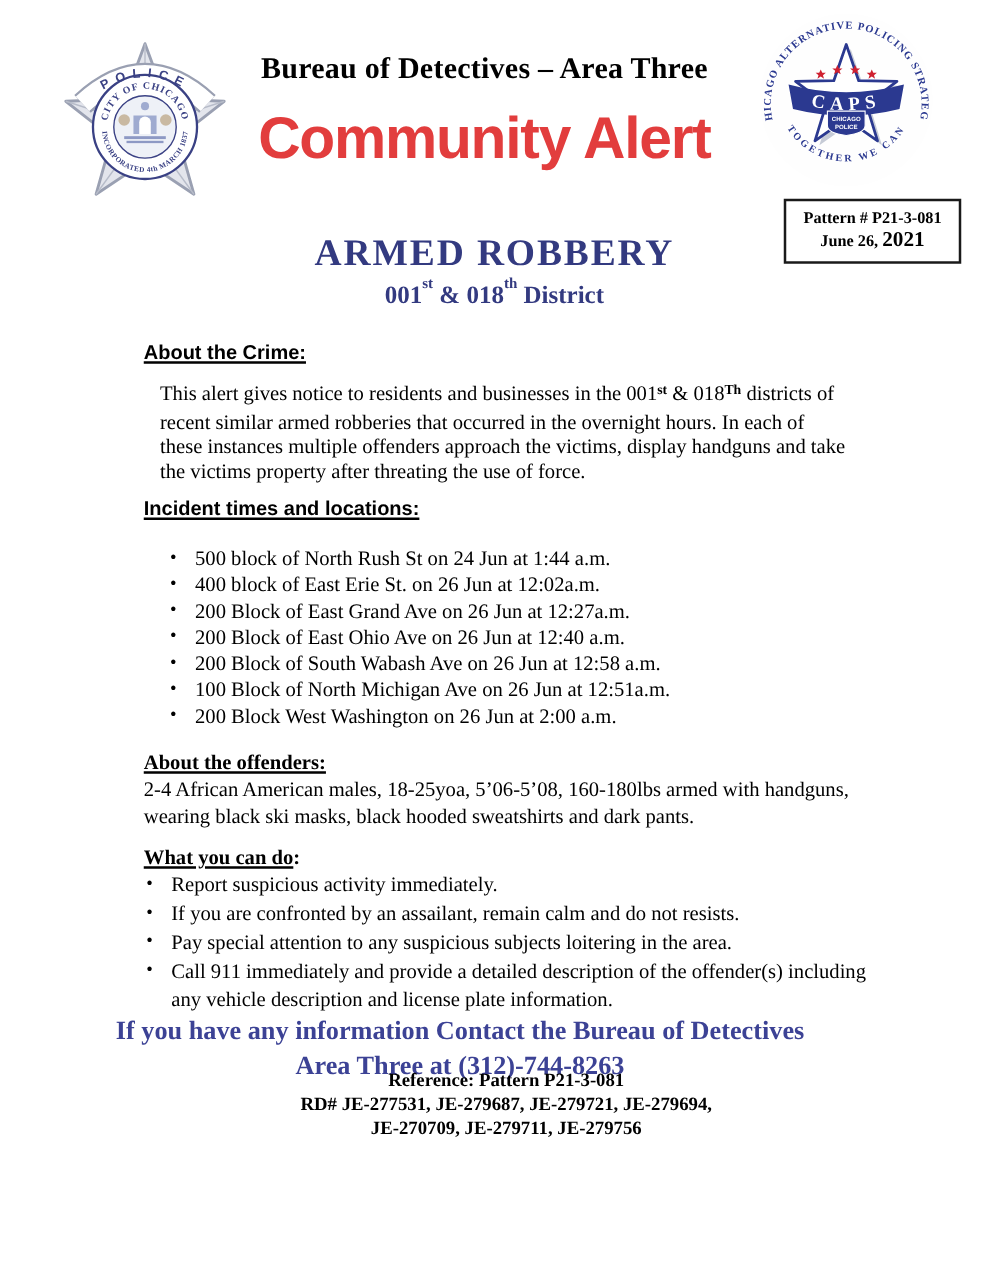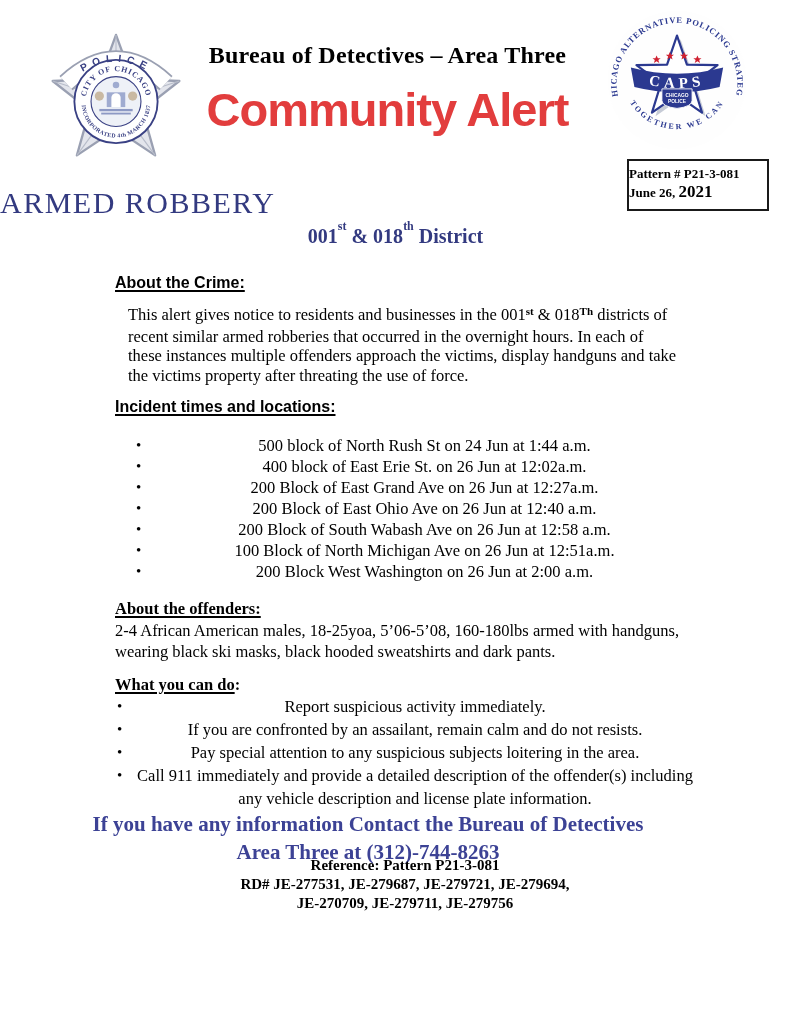--- a/index.html
+++ b/index.html
@@ -20,28 +20,28 @@
   .badge{position:absolute;left:42px;top:22px;width:148px;height:148px;}
   .caps{position:absolute;left:606px;top:8px;width:142px;height:144px;}
   .header-center{position:absolute;left:185px;top:42px;width:405px;text-align:center;}
   .bureau-title{font-weight:bold;font-size:24px;letter-spacing:.2px;}
   .alert-title{
     margin-top:17px;font-family:"Liberation Sans",sans-serif;font-weight:bold;
     font-size:47px;letter-spacing:-1px;color:var(--alert-red);line-height:1;
   }
   .pattern-box{
     position:absolute;left:627px;top:159px;width:138px;height:44px;
-    border:2px solid #1a1a1a;text-align:left;padding-top:4px;
+    border:2px solid #1a1a1a;text-align:center;padding-top:4px;
     font-weight:bold;font-size:13px;line-height:18px;
   }
   .pattern-box .year{font-size:17px;}
   
   .main-title{
-    position:absolute;left:0;top:186px;width:100%;text-align:left;
-    color:var(--navy);font-weight:normal;font-size:30px;letter-spacing:1.5px;
+    position:absolute;left:0;top:186px;width:100%;text-align:center;
+    color:var(--navy);font-weight:bold;font-size:30px;letter-spacing:1.5px;
   }
   .district-title{
     position:absolute;left:0;top:224px;width:100%;text-align:center;
     color:var(--navy);font-weight:bold;font-size:20px;
   }
   .district-title sup,.body-sup{font-size:12px;position:relative;top:-.45em;font-weight:bold;}
   .body-sup{font-size:11px;}
   
   .content{position:absolute;left:115px;top:274px;width:578px;}
   .h-sans{
@@ -49,21 +49,21 @@
     text-decoration:underline;text-decoration-thickness:2px;text-underline-offset:2px;
     margin:0 0 4px 0;
   }
   .h-serif{
     font-weight:bold;font-size:16.5px;margin:0;
   }
   .h-serif .u{text-decoration:underline;text-decoration-thickness:1.5px;text-underline-offset:2px;}
   .body-text{font-size:16.5px;line-height:19.5px;margin:13px;}
   .sec-incidents{margin-top:13px;}
   .list{list-style:none;margin:0;padding:0;font-size:16.5px;}
-  .list li{position:relative;text-align:center;}
+  .list li{position:relative;}
   .list li::before{content:"\2022";position:absolute;font-size:15px;}
   .incident-list{margin-top:19px;}
   .incident-list li{padding-left:41px;line-height:21px;}
   .incident-list li::before{left:21px;}
   .sec-offenders{margin-top:17px;}
   .offenders-text{font-size:16.5px;line-height:21px;margin:1px 0 0 0;}
   .sec-actions{margin-top:13px;}
   .action-list li{padding-left:22px;line-height:23px;}
   .action-list li::before{left:2px;}
   

